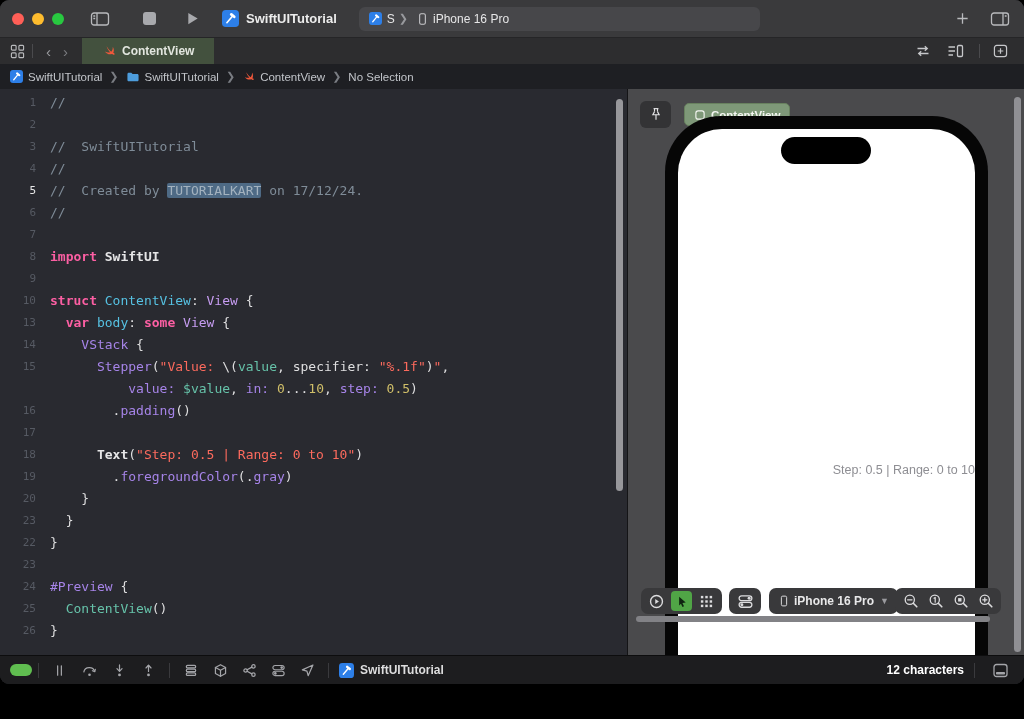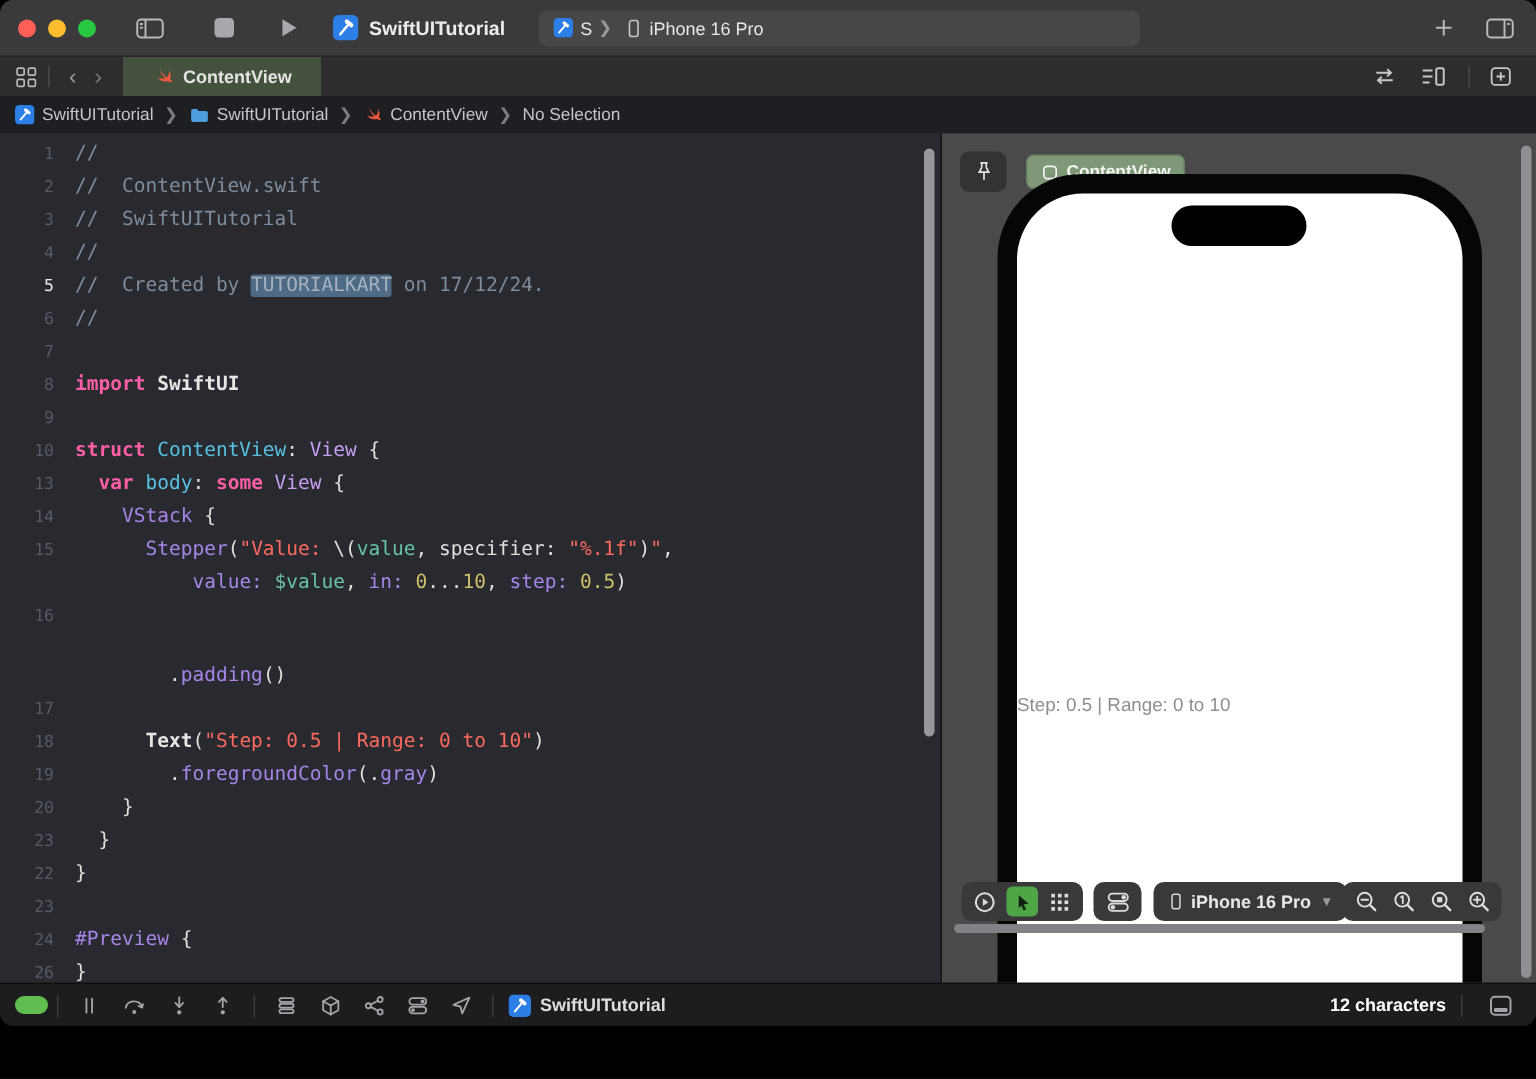--- a/index.html
+++ b/index.html
@@ -52,21 +52,21 @@
   .cv-badge{position:absolute;left:56px;top:14px;height:23px;background:#7E9878;border:1px solid #68815F;border-radius:5px;display:flex;align-items:center;gap:5px;padding:0 9px;box-sizing:border-box;}
   .cv-badge .lbl{font-size:11.5px;font-weight:bold;color:#F3F5F1;}
   .phone{position:absolute;left:37px;top:27px;width:323px;height:640px;background:#060606;border-radius:56px;}
   .screen{position:absolute;left:13px;right:13px;top:13px;bottom:-10px;background:#fff;border-radius:44px;}
   .island{position:absolute;left:103px;top:8px;width:90px;height:27px;background:#000;border-radius:14px;}
   .stepper-row{position:absolute;left:14px;right:17px;top:293px;height:24px;display:flex;align-items:center;}
   .value-lbl{font-size:13.5px;color:#000;}
   .stepper{margin-left:auto;width:63px;height:24px;background:#E9E9EA;border-radius:7px;display:flex;align-items:stretch;overflow:hidden;}
   .stepper .half{flex:1;display:flex;align-items:center;justify-content:center;font-size:15px;color:#232325;}
   .stepper .sdiv{width:1px;background:#CFCFD1;margin:5px 0;}
-  .caption{position:absolute;left:0;right:0;top:334px;text-align:left;font-size:12.5px;color:#8E8E93;}
+  .caption{position:absolute;left:0;right:0;top:334px;text-align:right;font-size:12.5px;color:#8E8E93;}
   .cvscroll{position:absolute;right:3px;top:8px;width:7px;height:555px;border-radius:4px;background:#909094;}
   .cvhscroll{position:absolute;left:8px;right:34px;bottom:33px;height:6px;border-radius:3px;background:#828286;}
   .cv-toolbar{position:absolute;left:0;right:0;bottom:41px;height:26px;}
   .cv-group{position:absolute;height:26px;background:#39393B;border-radius:7px;display:flex;align-items:center;padding:0 5px;box-sizing:border-box;gap:4px;}
   .cv-group .mbtn{width:21px;height:20px;display:flex;align-items:center;justify-content:center;border-radius:4px;color:#DCDCDE;}
   .mbtn.active{background:#50A546;}
   .dev-pill{position:absolute;left:141px;height:26px;background:#39393B;border-radius:7px;display:flex;align-items:center;gap:4px;padding:0 9px;color:#E8E8E9;font-size:12px;font-weight:600;}
   .dev-pill .chev{color:#9A9A9E;font-size:9px;margin-left:2px;}
 
   
@@ -253,42 +253,43 @@
       <span class="crumb">
         <span>No Selection</span>
       </span>
     </div>
 
   <div class="main">
 
     <div class="editor">
       <div class="code" id="code-lines">
           <div class="cl"><span class="ln">1</span><span style="min-height: 22px;"><span class="tk-com">//</span></span></div>
-          <div class="cl"><span class="ln">2</span><span style="min-height: 22px;"><span class="tk-com">//  ContentView.swift</span></span></div>
+          <div class="cl"><span class="ln">2</span></div>
           <div class="cl"><span class="ln">3</span><span style="min-height: 22px;"><span class="tk-com">//  SwiftUITutorial</span></span></div>
           <div class="cl"><span class="ln">4</span><span style="min-height: 22px;"><span class="tk-com">//</span></span></div>
           <div class="cl"><span class="ln cur">5</span><span style="min-height: 22px;"><span class="tk-com">//  Created by </span><span class="tk-com hl">TUTORIALKART</span><span class="tk-com"> on 17/12/24.</span></span></div>
           <div class="cl"><span class="ln">6</span><span style="min-height: 22px;"><span class="tk-com">//</span></span></div>
           <div class="cl"><span class="ln">7</span><span style="min-height: 22px;"></span></div>
           <div class="cl"><span class="ln">8</span><span style="min-height: 22px;"><span class="tk-kw">import</span><span class="tk-plb"> SwiftUI</span></span></div>
           <div class="cl"><span class="ln">9</span><span style="min-height: 22px;"></span></div>
           <div class="cl"><span class="ln">10</span><span style="min-height: 22px;"><span class="tk-kw">struct</span><span class="tk-decl"> ContentView</span><span class="tk-pl">: </span><span class="tk-typ">View</span><span class="tk-pl"> {</span></span></div>
           <div class="cl"><span class="ln">13</span><span style="min-height: 22px;"><span class="tk-pl">  </span><span class="tk-kw">var</span><span class="tk-decl"> body</span><span class="tk-pl">: </span><span class="tk-kw">some</span><span class="tk-typ"> View</span><span class="tk-pl"> {</span></span></div>
           <div class="cl"><span class="ln">14</span><span style="min-height: 22px;"><span class="tk-pl">    </span><span class="tk-sys">VStack</span><span class="tk-pl"> {</span></span></div>
           <div class="cl"><span class="ln">15</span><span style="min-height: 22px;"><span class="tk-pl">      </span><span class="tk-sys">Stepper</span><span class="tk-pl">(</span><span class="tk-str">"Value: </span><span class="tk-pl">\(</span><span class="tk-proj">value</span><span class="tk-pl">, specifier: </span><span class="tk-str">"%.1f"</span><span class="tk-pl">)</span><span class="tk-str">"</span><span class="tk-pl">,</span></span></div>
           <div class="cl"><span class="ln"></span><span style="min-height: 22px;"><span class="tk-pl">          </span><span class="tk-sys">value:</span><span class="tk-proj"> $value</span><span class="tk-pl">, </span><span class="tk-sys">in:</span><span class="tk-num"> 0</span><span class="tk-pl">...</span><span class="tk-num">10</span><span class="tk-pl">, </span><span class="tk-sys">step:</span><span class="tk-num"> 0.5</span><span class="tk-pl">)</span></span></div>
-          <div class="cl"><span class="ln">16</span><span style="min-height: 22px; margin-top: 40px;"><span class="tk-pl">        .</span><span class="tk-sys">padding</span><span class="tk-pl">()</span></span></div>
+          <div class="cl"><span class="ln">16</span><span style="min-height: 22px;"><span class="tk-pl">        .</span><span class="tk-sys">padding</span><span class="tk-pl">()</span></span></div>
           <div class="cl"><span class="ln">17</span><span style="min-height: 22px;"></span></div>
           <div class="cl"><span class="ln">18</span><span style="min-height: 22px;"><span class="tk-pl">      </span><span class="tk-plb">Text</span><span class="tk-pl">(</span><span class="tk-str">"Step: 0.5 | Range: 0 to 10"</span><span class="tk-pl">)</span></span></div>
           <div class="cl"><span class="ln">19</span><span style="min-height: 22px;"><span class="tk-pl">        .</span><span class="tk-sys">foregroundColor</span><span class="tk-pl">(.</span><span class="tk-sys">gray</span><span class="tk-pl">)</span></span></div>
           <div class="cl"><span class="ln">20</span><span style="min-height: 22px;"><span class="tk-pl">    }</span></span></div>
           <div class="cl"><span class="ln">23</span><span style="min-height: 22px;"><span class="tk-pl">  }</span></span></div>
           <div class="cl"><span class="ln">22</span><span style="min-height: 22px;"><span class="tk-pl">}</span></span></div>
           <div class="cl"><span class="ln">23</span><span style="min-height: 22px;"></span></div>
           <div class="cl"><span class="ln">24</span><span style="min-height: 22px;"><span class="tk-sys">#Preview</span><span class="tk-pl"> {</span></span></div>
+          <div class="cl"><span class="ln">25</span><span style="min-height: 22px;"><span class="tk-pl">  </span><span class="tk-proj">ContentView</span><span class="tk-pl">()</span></span></div>
           <div class="cl"><span class="ln">26</span><span style="min-height: 22px;"><span class="tk-pl">}</span></span></div>
         </div>
       <div class="escroll"></div>
     </div>
 
     <div class="canvas">
       <div class="pin-btn">
         <span class="ic">
           <svg width="14" height="15" viewBox="0 0 16 17" fill="none" stroke="#E4E4E6" stroke-width="1.3">
               <line x1="5.2" y1="1.8" x2="10.8" y2="1.8"></line>

